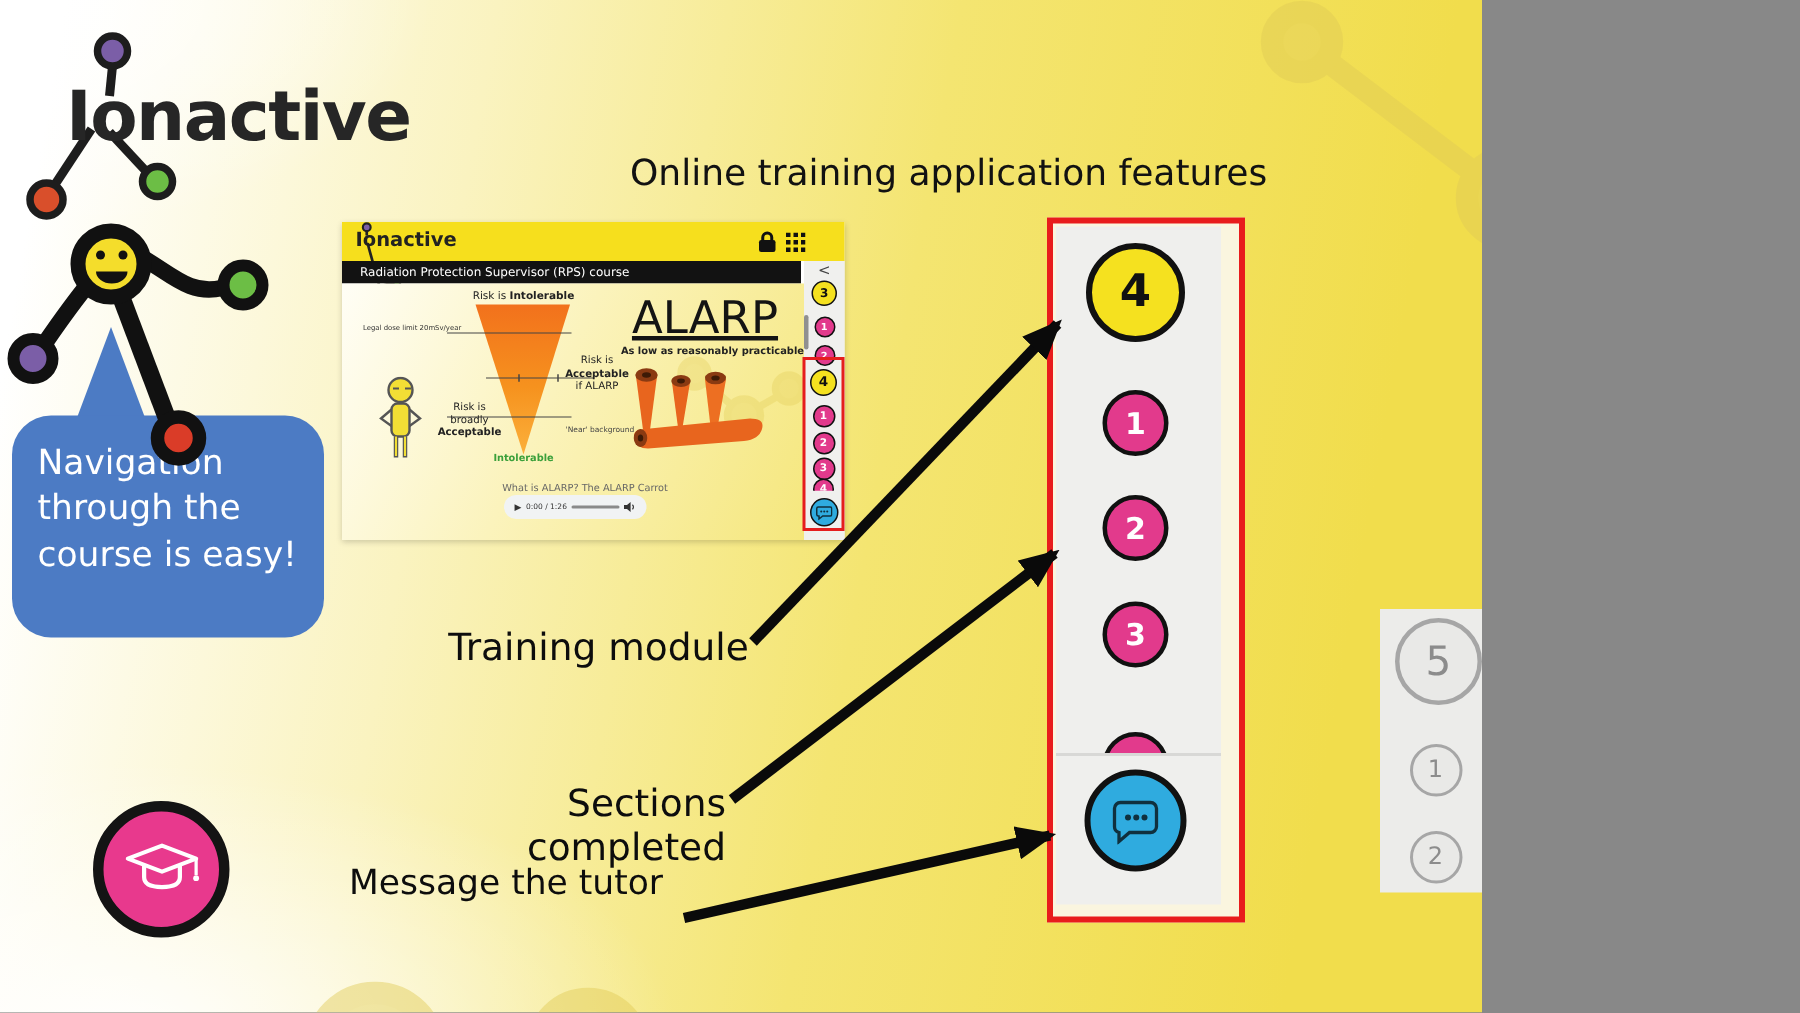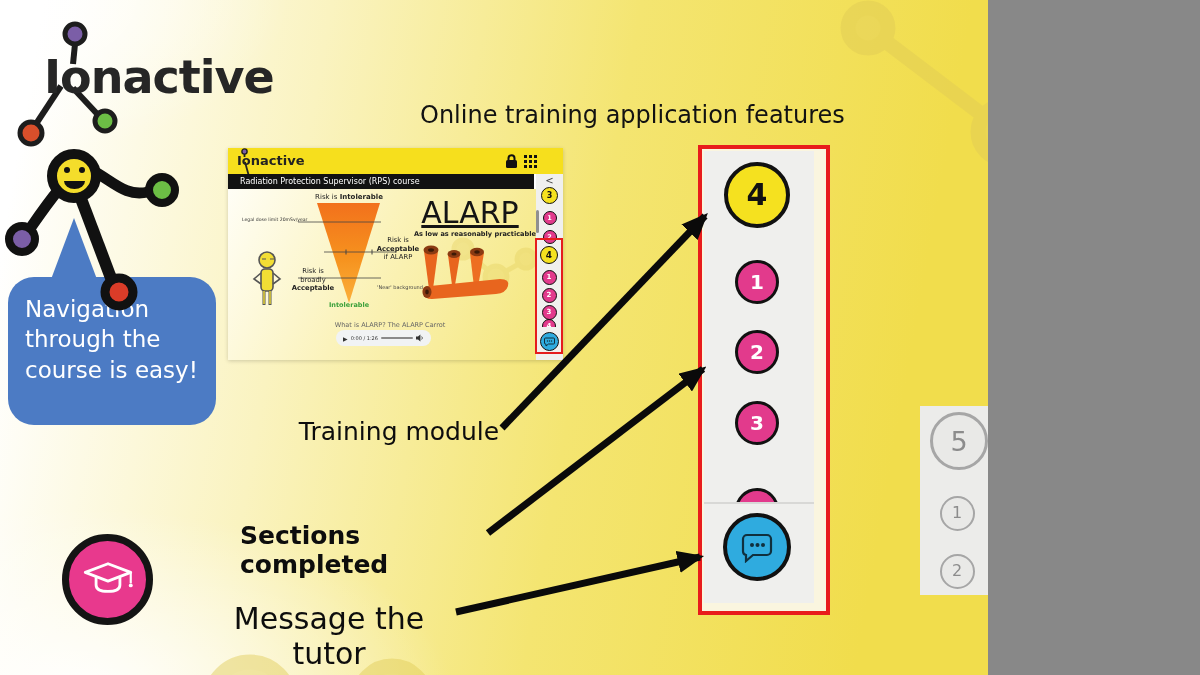--- a/index.html
+++ b/index.html
@@ -222,22 +222,22 @@
       <svg width="36" height="32" viewBox="0 0 36 32">
         <path d="M8,4 h20 a4,4 0 0 1 4,4 v12 a4,4 0 0 1 -4,4 h-14 l-7,6 v-6 a4,4 0 0 1 -3,-4 v-12 a4,4 0 0 1 4,-4 z" fill="none" stroke="#10303e" stroke-width="2.2"></path>
         <circle cx="13" cy="14" r="2" fill="#10303e"></circle>
           <circle cx="18.5" cy="14" r="2" fill="#10303e"></circle>
           <circle cx="24" cy="14" r="2" fill="#10303e"></circle>
       </svg>
     </div>
   </div>
 
   <div class="lbl" style="left:298px;top:417px;width:202px;text-align:center;font-size:25px;">Training module</div>
-  <div class="lbl" style="left:240px;top:521px;width:244px;text-align:left;font-size:25px;font-weight:bold;">Sections completed</div>
-  <div class="lbl" style="left:216px;top:601px;width:226px;text-align:center;font-size:30px;">Message the tutor</div>
+  <div class="lbl" style="left:240px;top:521px;width:244px;text-align:right;font-size:25px;">Sections completed</div>
+  <div class="lbl" style="left:216px;top:576px;width:226px;text-align:right;font-size:23px;">Message the tutor</div>
 
   <svg class="abs" style="left:0;top:0;pointer-events:none;" width="1200" height="675" viewBox="0 0 1200 675">
     <defs>
       <marker id="ah" markerWidth="3.8" markerHeight="3.2" refX="3.2" refY="1.6" orient="auto">
         <path d="M0,0 L3.8,1.6 L0,3.2 Z" fill="#0A0A0A"></path>
       </marker>
     </defs>
     <line x1="502" y1="428" x2="705" y2="216" stroke="#0A0A0A" stroke-width="7" marker-end="url(#ah)"></line>
     <line x1="488" y1="533" x2="703" y2="369" stroke="#0A0A0A" stroke-width="7" marker-end="url(#ah)"></line>
     <line x1="456" y1="612" x2="700" y2="557" stroke="#0A0A0A" stroke-width="7" marker-end="url(#ah)"></line>

